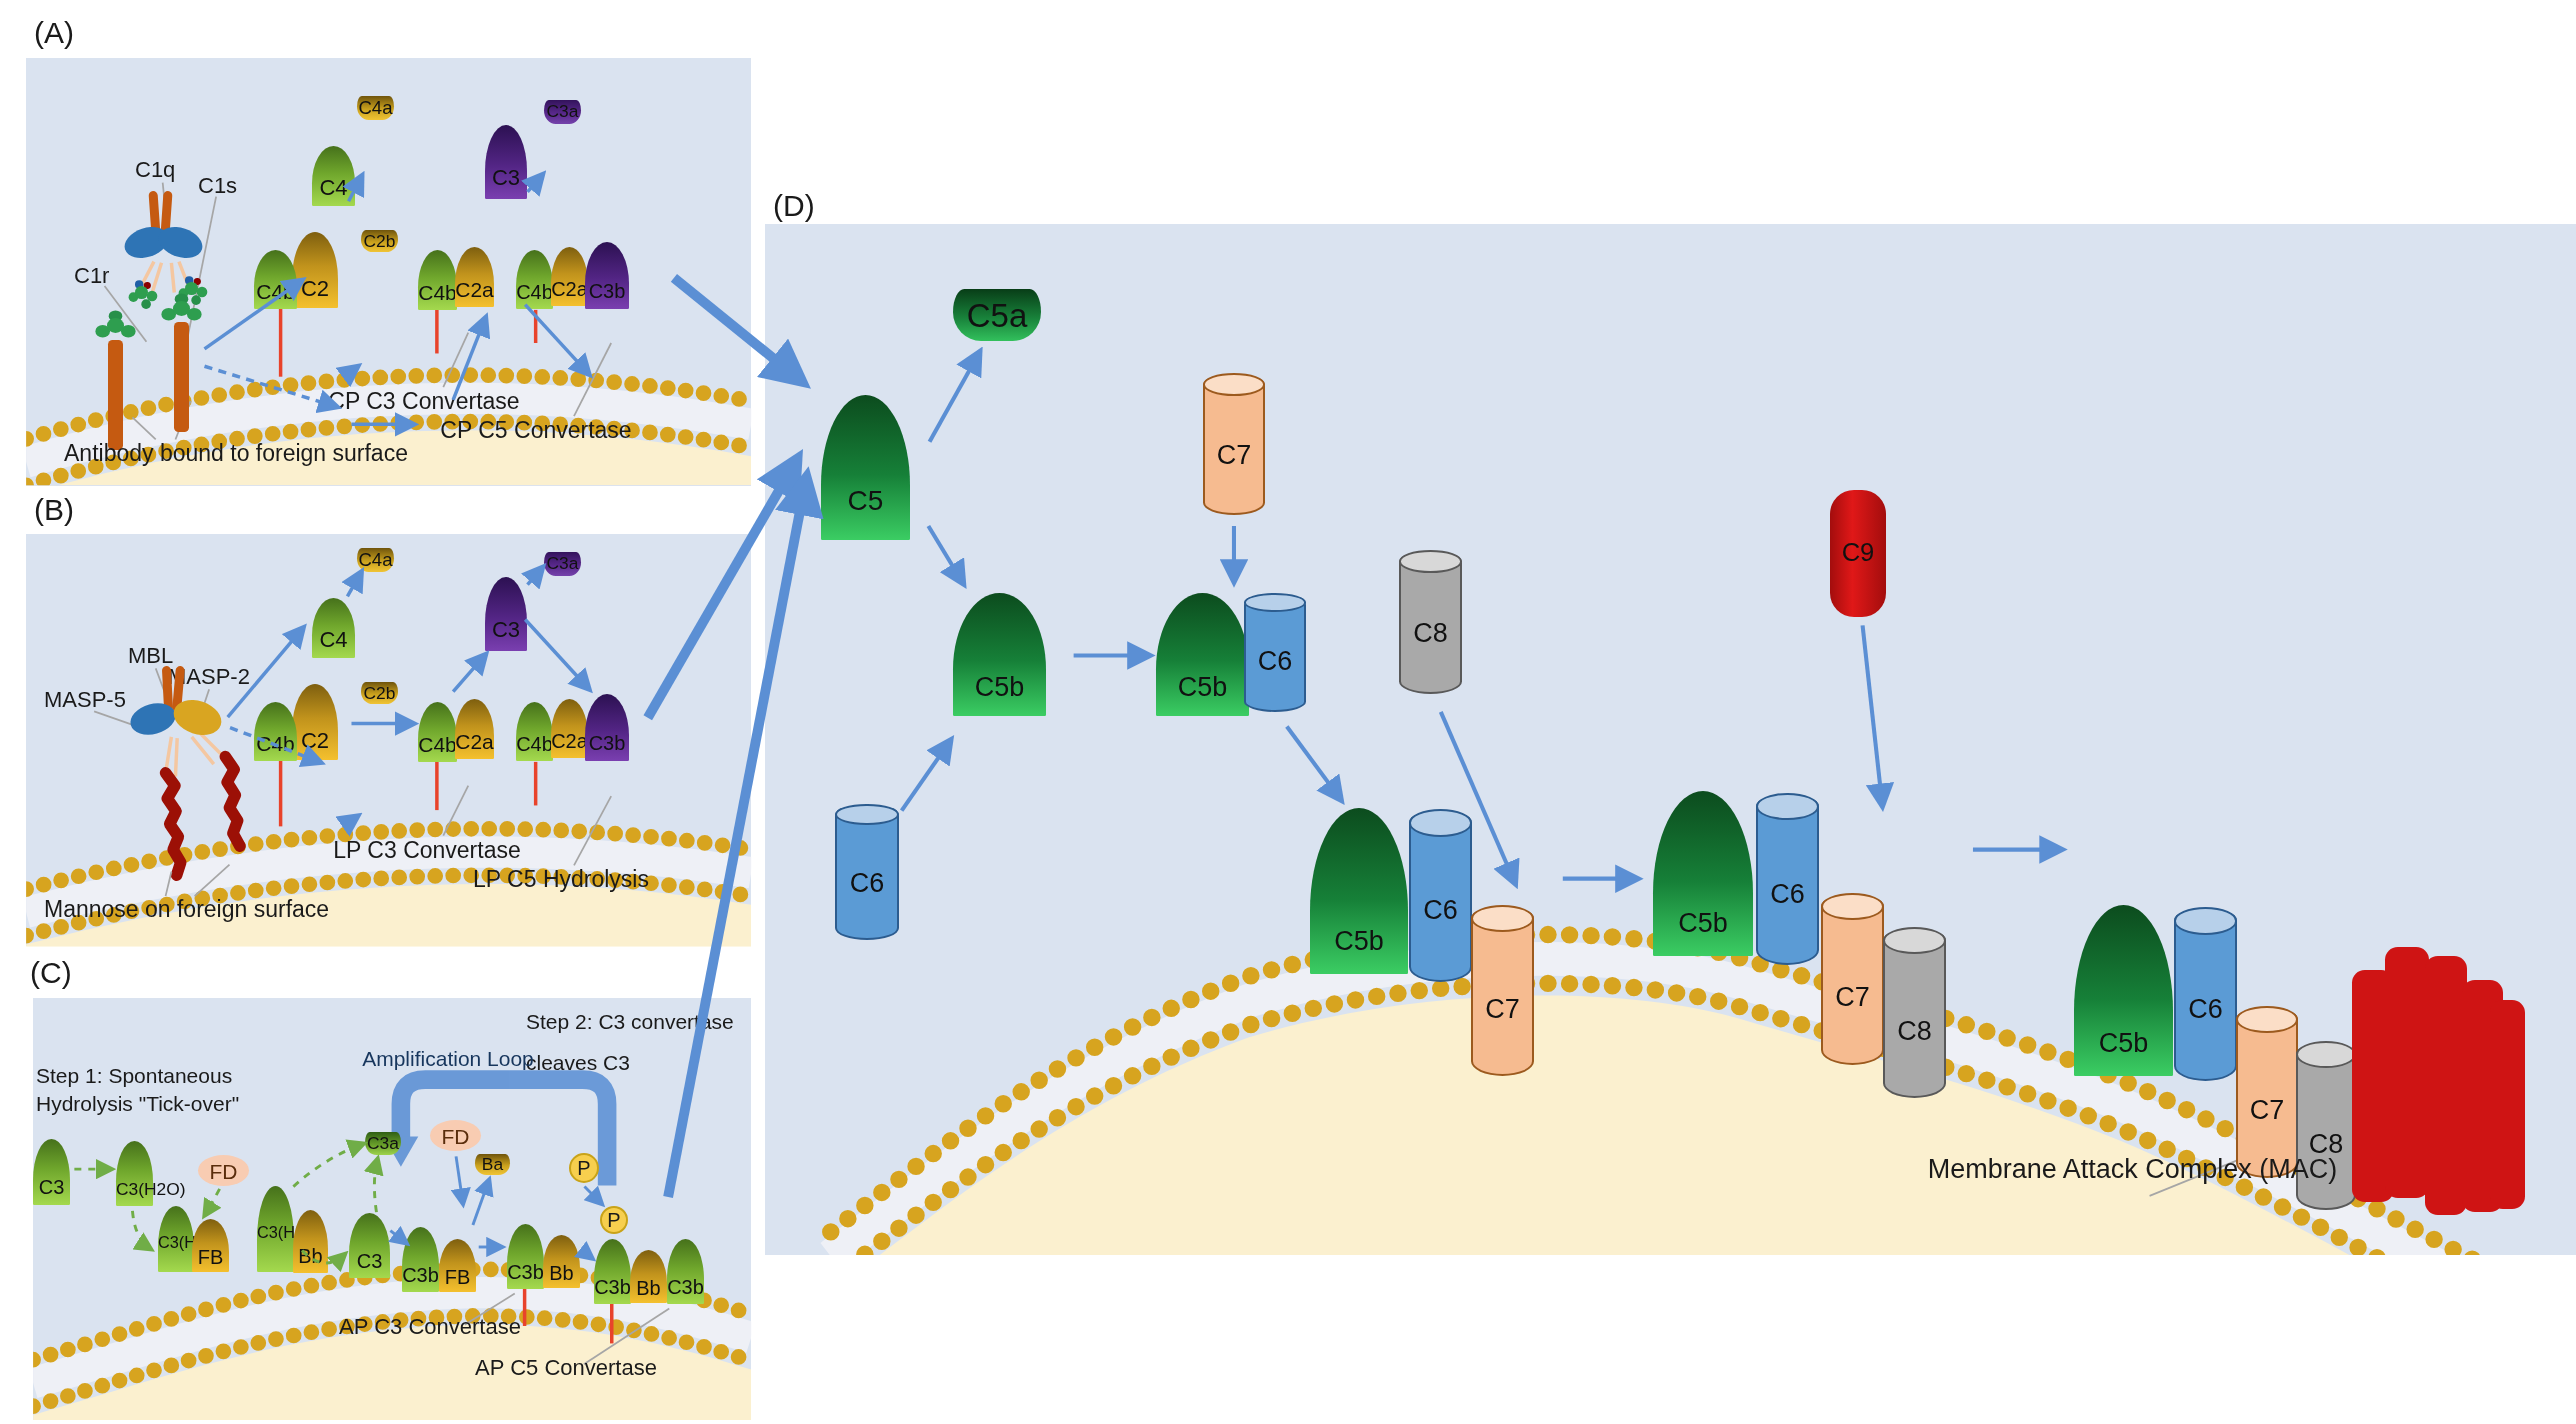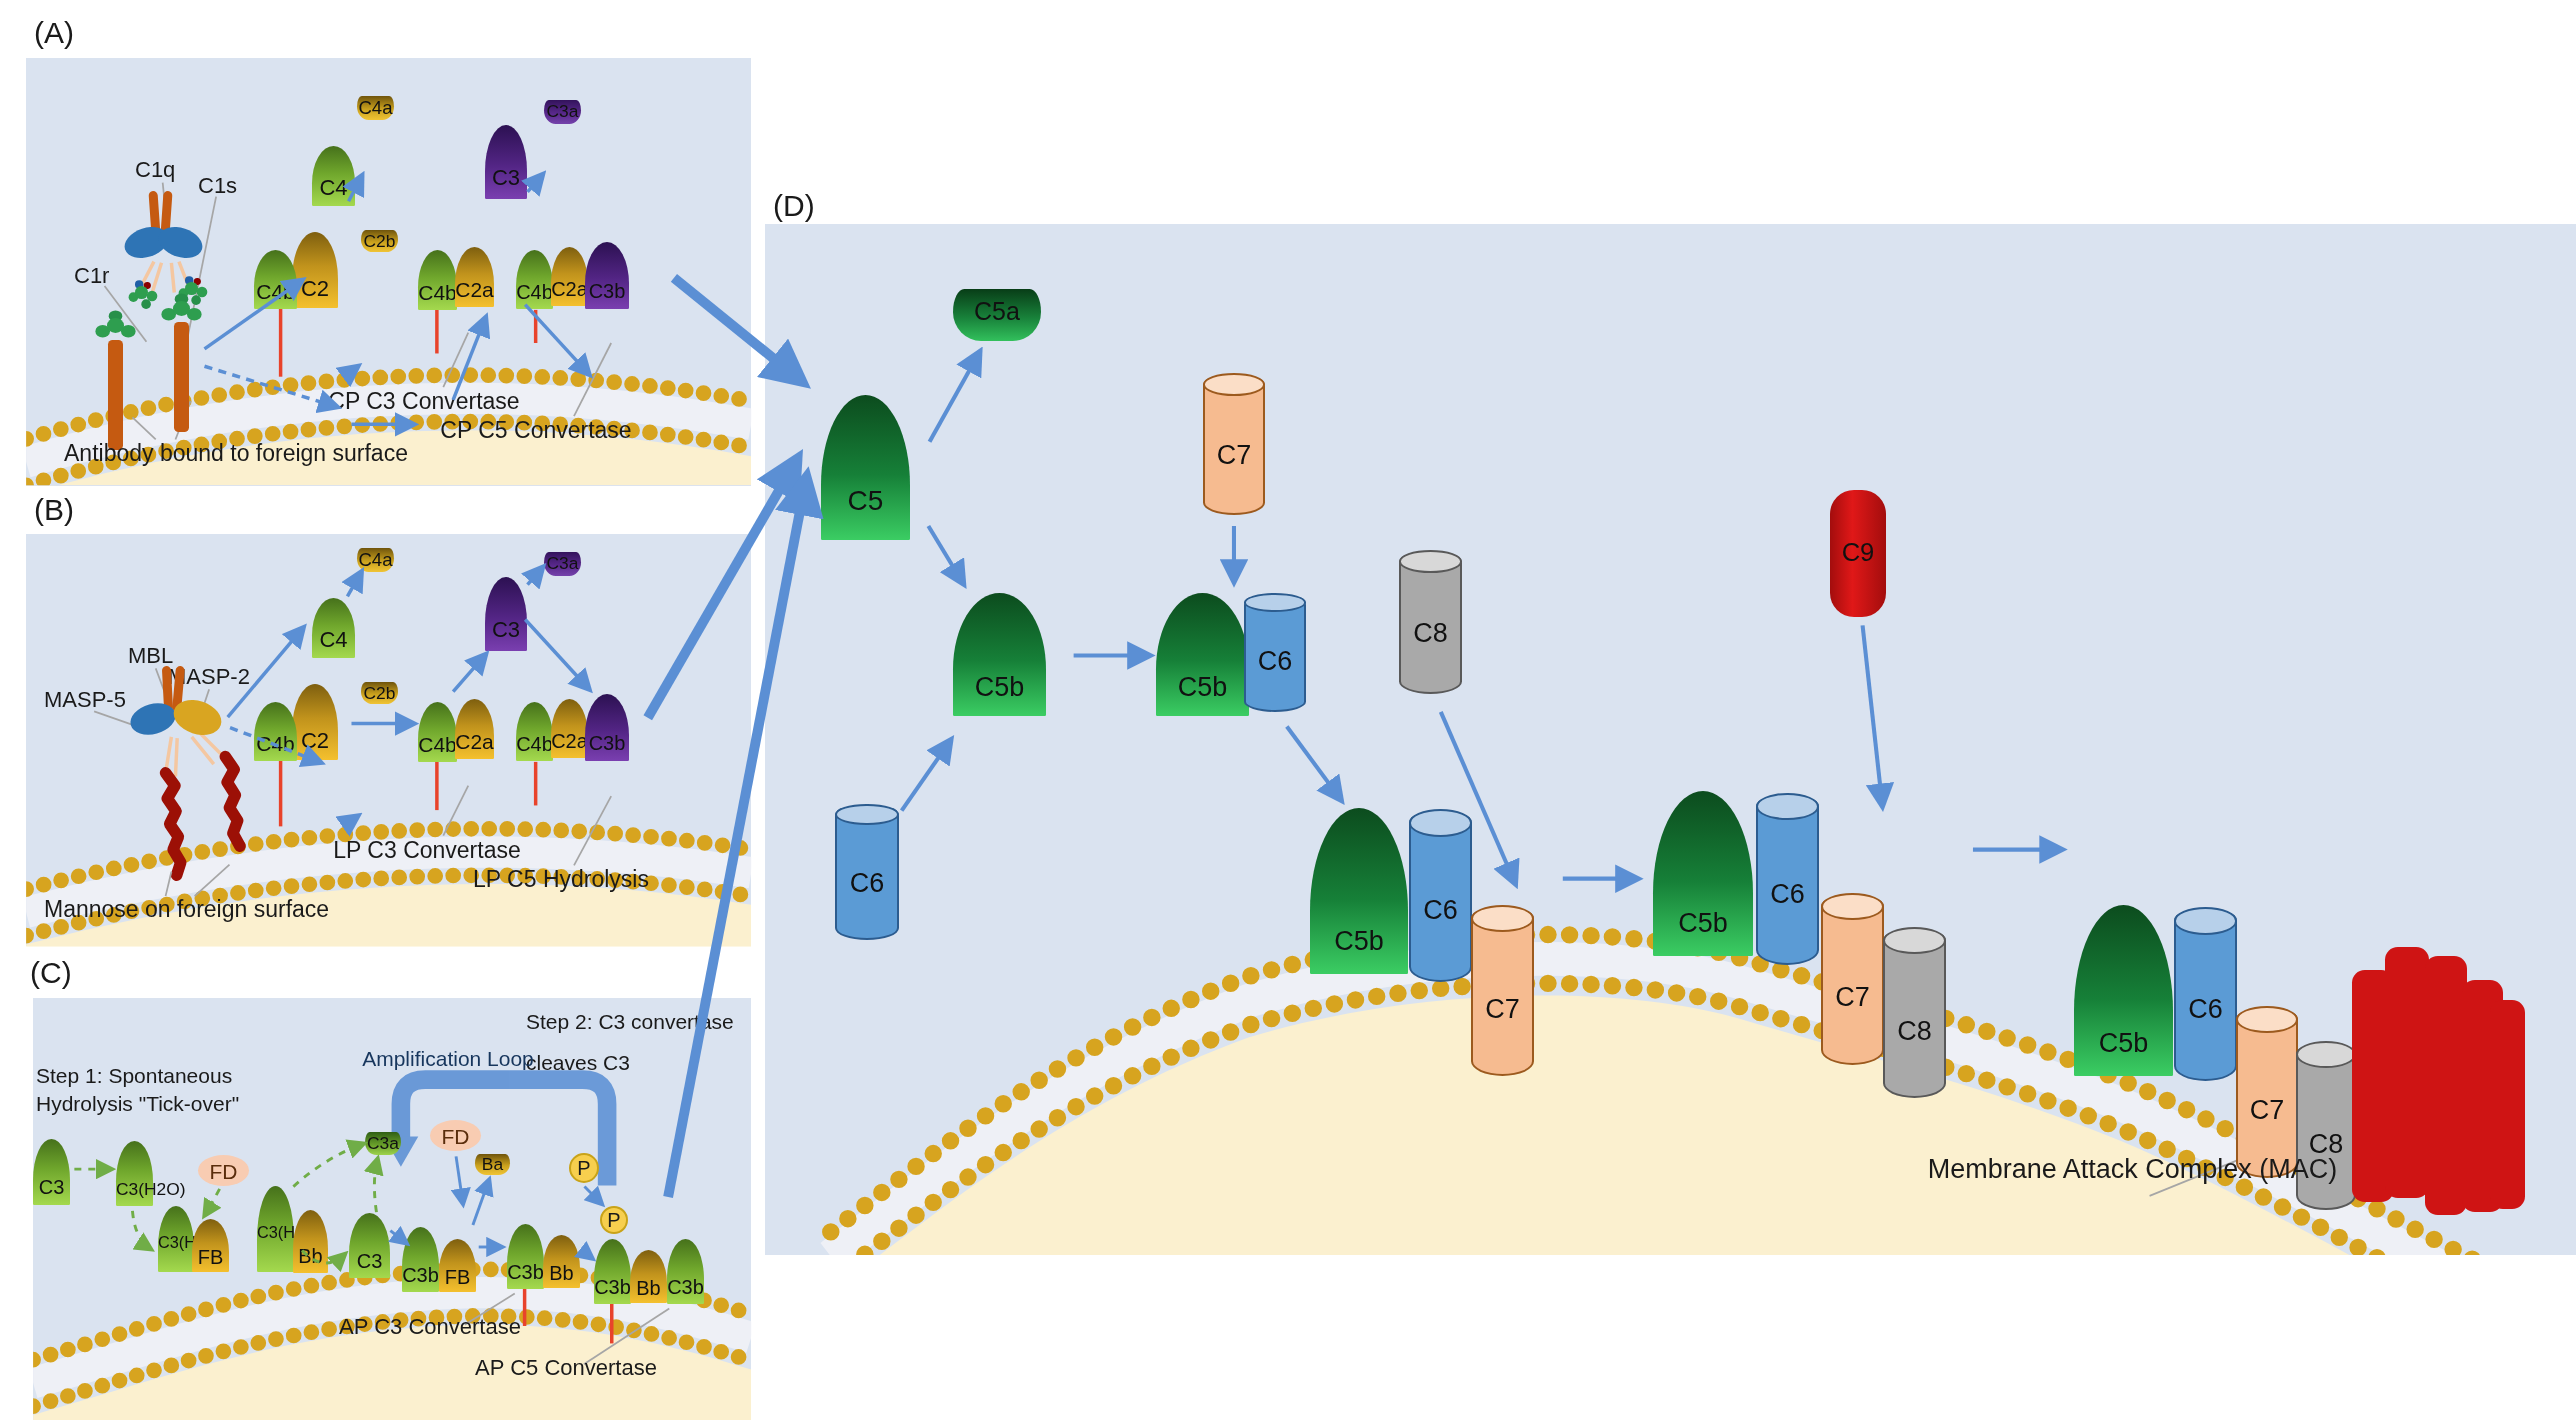--- a/index.html
+++ b/index.html
@@ -351,21 +351,21 @@
 
   <div class="txt ctr" style="left:314px;top:1314px;width:232px;font-size:22px;">AP C3 Convertase</div>
   <div class="txt ctr" style="left:447px;top:1355px;width:238px;font-size:22px;">AP C5 Convertase</div>
 
   <div class="ptag" style="left:773px;top:189px;">(D)</div>
 
   <div class="dome g-d5" style="left:821px;top:395px;width:89px;height:145px;">
     <div class="lbl" style="bottom:23px;font-size:28px;">C5</div>
     </div>
   <div class="band b-d5" style="left:953px;top:289px;width:88px;height:52px;">
-    <div class="lbl" style="top:8.1px;font-size:25px;">C5a</div>
+    <div class="lbl" style="top:8.1px;font-size:33px;">C5a</div>
     </div>
   <div class="dome g-d5" style="left:953px;top:593px;width:93px;height:123px;">
     <div class="lbl" style="bottom:12.8px;font-size:27px;">C5b</div>
     </div>
   <div class="cyl c6" style="left:835px;top:808px;width:64px;height:132px;">
     <div class="cap"></div>
     <div class="lbl" style="top:45%;font-size:27px;">C6</div>
     </div>
   <div class="cyl c7" style="left:1203px;top:378px;width:62px;height:137px;">
     <div class="cap"></div>

